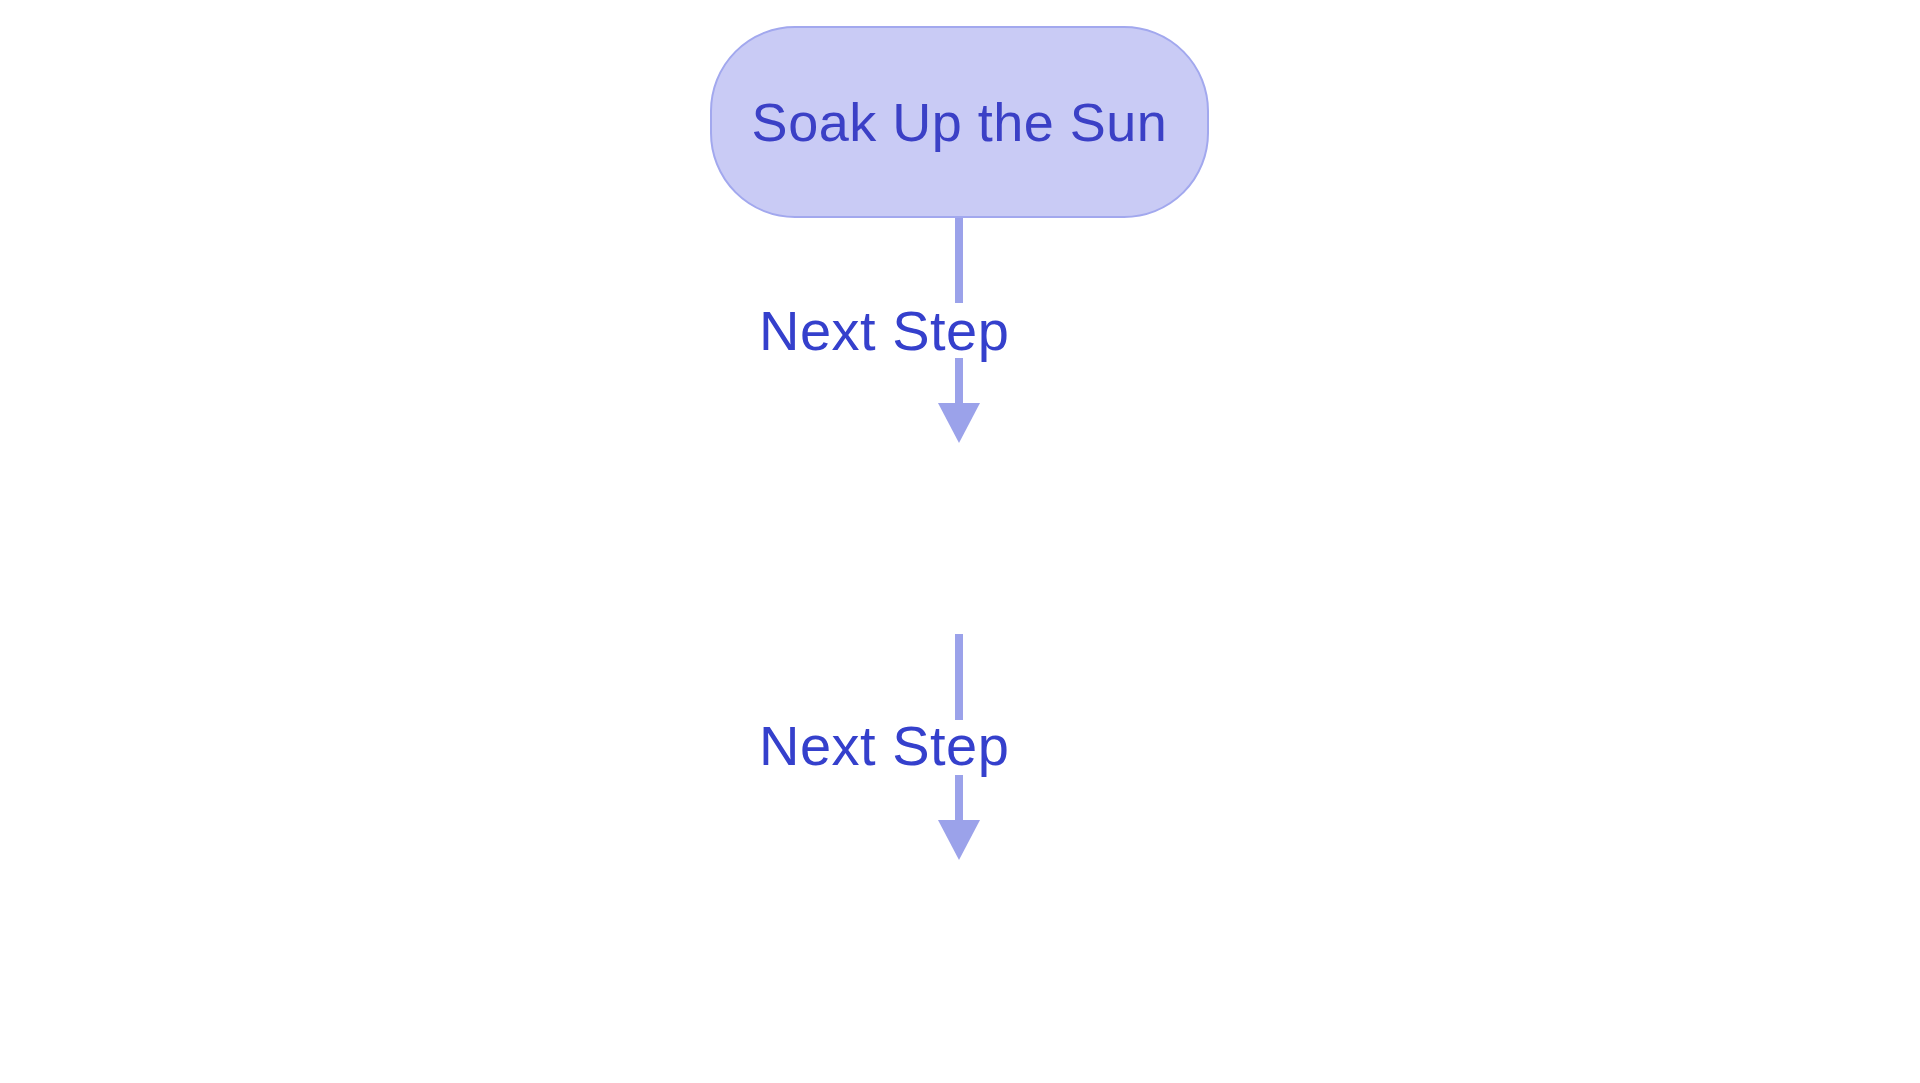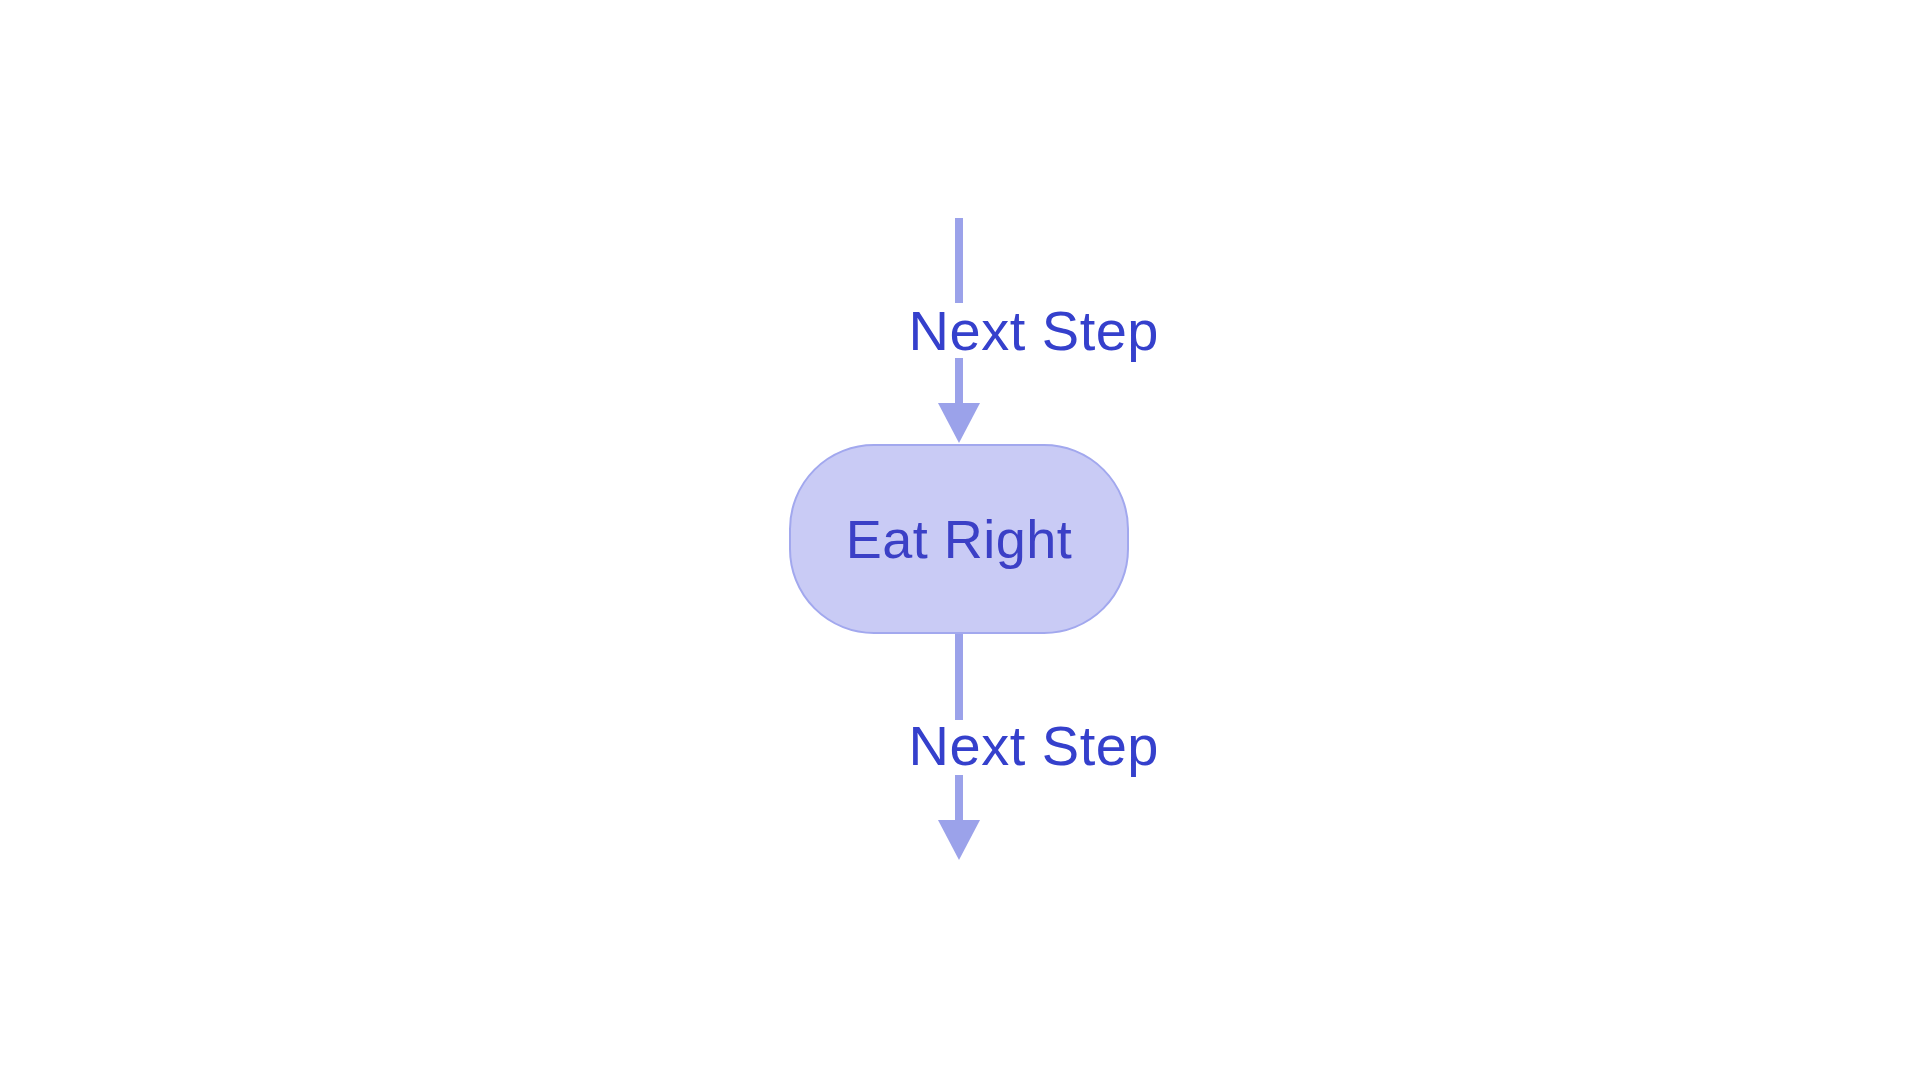--- a/index.html
+++ b/index.html
@@ -53,44 +53,44 @@
     border-right: 21px solid transparent;
     border-top: 40px solid var(--arrow, #9ba2ea);
   }
   .ah-1 { top: 403px; }
   .ah-2 { top: 820px; }
 
   .edge-label {
     position: absolute;
     left: 759px;
     width: 400px;
-    text-align: right;
+    text-align: left;
     font-size: 56px;
     line-height: 56px;
     letter-spacing: 0.5px;
     color: var(--label-text, #3540cc);
     white-space: nowrap;
   }
   .el-1 { top: 303px; }
   .el-2 { top: 718px; }
 </style>
 </head>
 <body>
 
 <div class="canvas">
 
+  <div class="node node-1">
+    <span>Soak Up the Sun</span>
+  </div>
 
   <div class="edge-seg e1-a"></div>
   <div class="edge-label el-1">Next Step</div>
   <div class="edge-seg e1-b"></div>
   <div class="arrowhead ah-1"></div>
 
-  <div class="node node-2">
-    <span>Eat Right</span>
-  </div>
 
   <div class="edge-seg e2-a"></div>
   <div class="edge-label el-2">Next Step</div>
   <div class="edge-seg e2-b"></div>
   <div class="arrowhead ah-2"></div>
 
 
 </div>
 
 </body></html>

